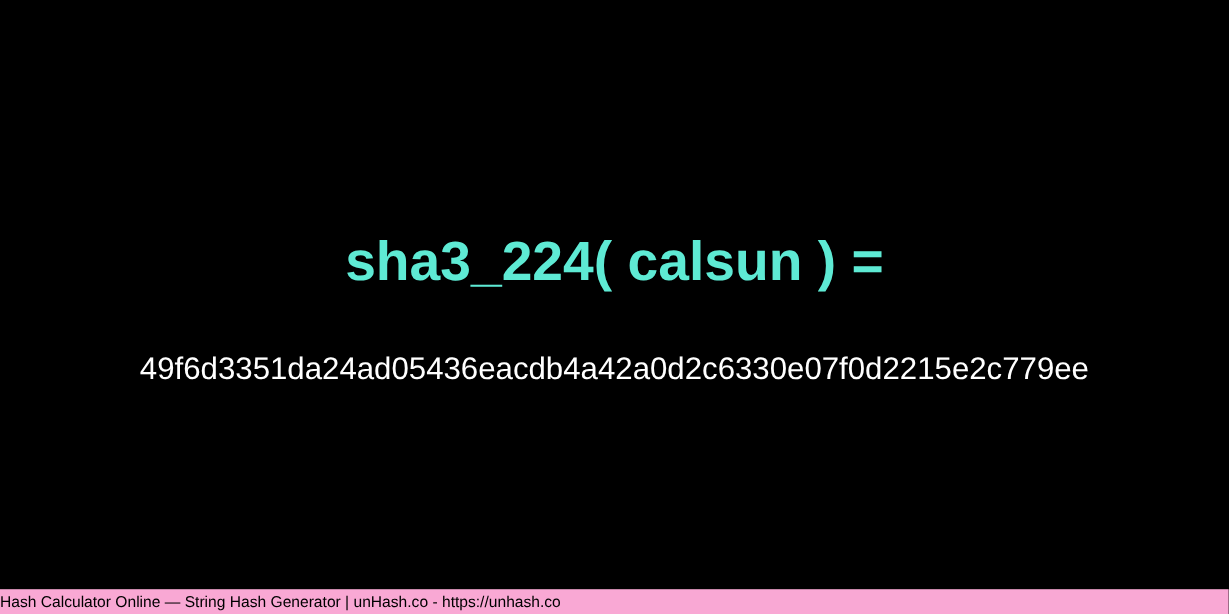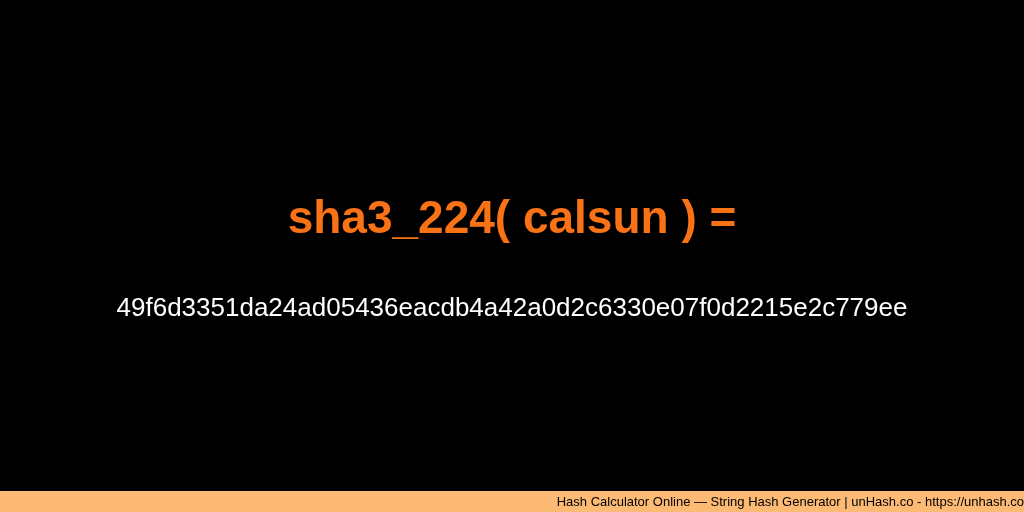--- a/index.html
+++ b/index.html
@@ -22,39 +22,39 @@
     .main-content {
       display: flex;
       flex-direction: column;
       align-items: center;
       justify-content: center;
       gap: 48px;
       flex: 1;
       width: 100%;
     }
     .hash-expression {
-      color: #f97316;
+      color: #5eead4;
       font-size: 46px;
       font-weight: bold;
       text-align: center;
     }
     .hash-result {
       color: #ffffff;
       font-size: 26px;
       text-align: left;
       font-family: Arial, Helvetica, sans-serif;
     }
     .footer {
       position: absolute;
       bottom: 0;
       left: 0;
       right: 0;
-      background: #fdba74;
+      background: #f9a8d4;
       color: #000000;
-      text-align: right;
+      text-align: left;
       font-size: 13px;
       padding: 3px 0;
     }
     .footer a {
       color: #000000;
       text-decoration: none;
     }
   </style>
 </head>
 <body>

